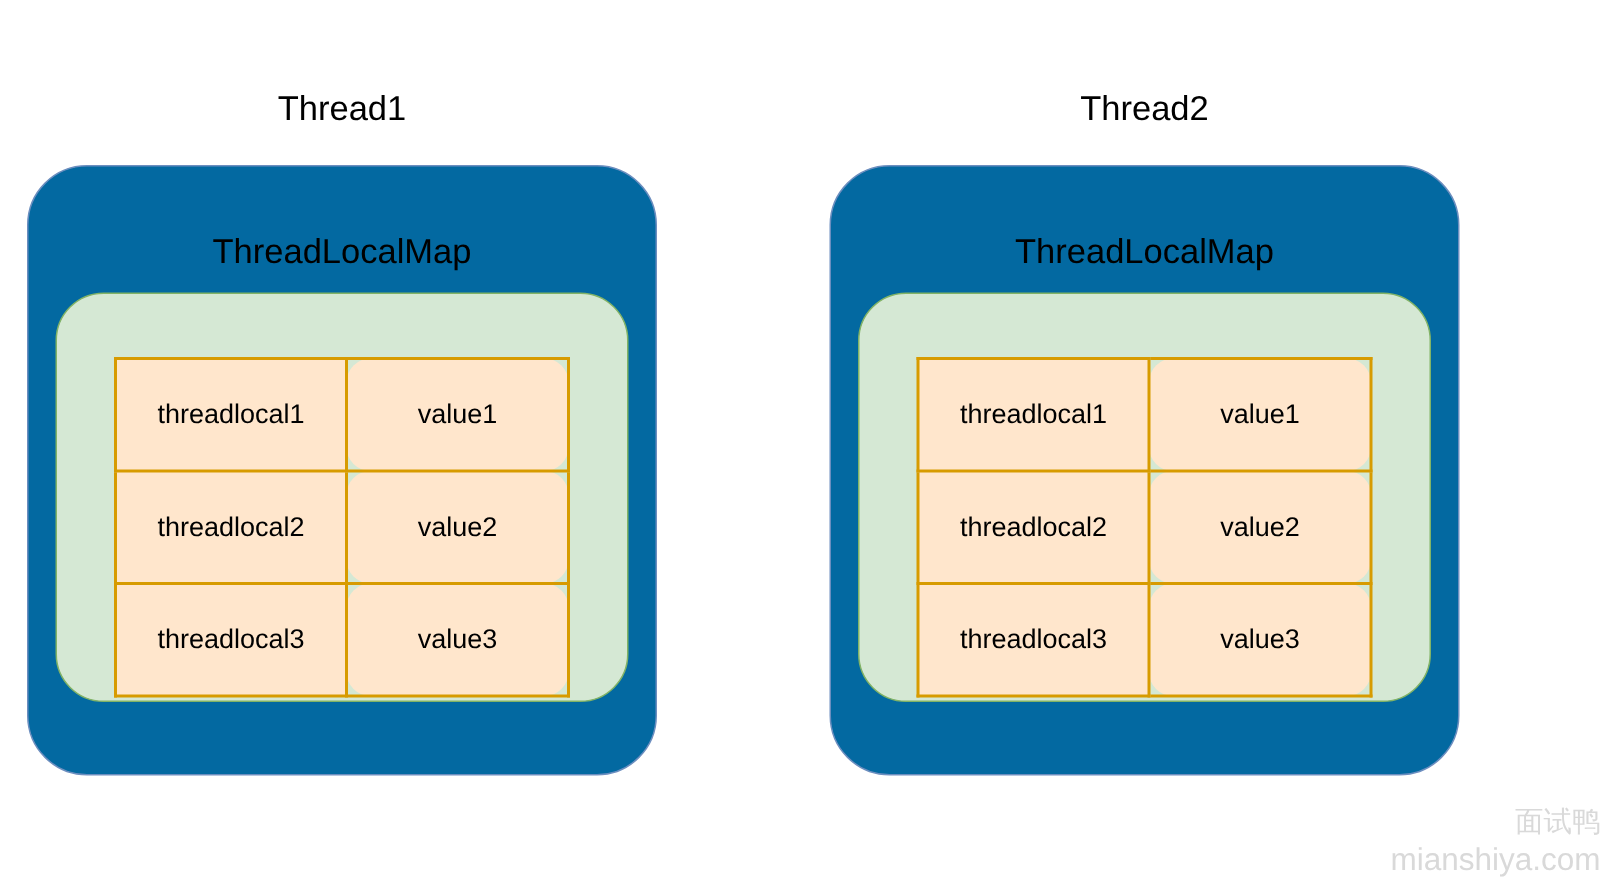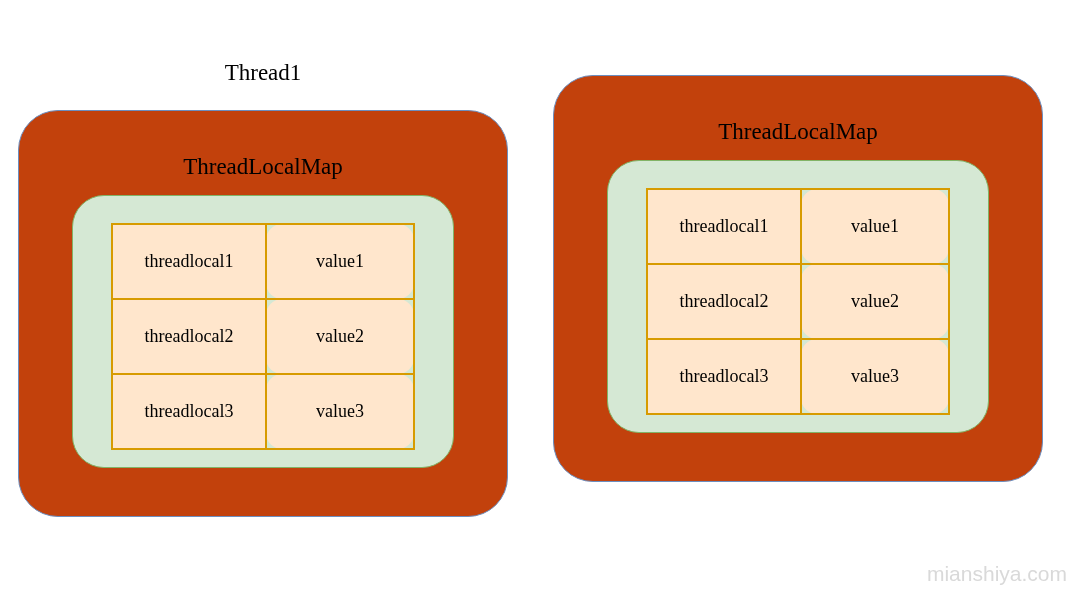--- a/index.html
+++ b/index.html
@@ -12,35 +12,34 @@
     width: 1080px;
     height: 594px;
     background: #ffffff;
     font-family: "Liberation Sans", sans-serif;
     color: #000000;
     overflow: hidden;
   }
   .thread-group {
     position: absolute;
     top: 55px;
-    width: 490px;
-    font-family: Liberation Serif, serif;
+    width: 420px;
   }
   .thread-group.left  { left: 18px; }
   .thread-group.right { left: 553px; }
   .thread-title {
     text-align: center;
     font-size: 23px;
     line-height: 35px;
     height: 35px;
   }
   .thread-box {
     margin-top: 20px;
     height: 407px;
-    background: #c2410c;
+    background: #0369a1;
     border: 1.5px solid #6c8ebf;
     border-radius: 40px;
     box-sizing: border-box;
   }
   .map-title {
     text-align: center;
     font-size: 23px;
     line-height: 30px;
     padding-top: 41px;
   }
@@ -49,21 +48,21 @@
     height: 273px;
     margin: 13px auto 0 auto;
     background: #d5e8d4;
     border: 1.5px solid #82b366;
     border-radius: 32px;
     box-sizing: border-box;
   }
   table.entries {
     width: 304px;
     height: 219px;
-    margin: 27px auto 0 auto;
+    margin: 42px auto 0 auto;
     border-collapse: collapse;
     table-layout: fixed;
   }
   table.entries td {
     border: 2px solid #d79b00;
     background: #ffe6cc;
     text-align: center;
     vertical-align: middle;
     font-size: 18px;
     height: 73px;
@@ -107,20 +106,21 @@
               <td class="key-cell">threadlocal3</td>
               <td class="value-cell">value3</td>
             </tr>
           </tbody>
         </table>
       </div>
     </div>
   </div>
 
   <div class="thread-group right">
+    <div class="thread-title">Thread2</div>
     <div class="thread-box">
       <div class="map-title">ThreadLocalMap</div>
       <div class="map-box">
         <table class="entries">
           <tbody>
             <tr>
               <td class="key-cell">threadlocal1</td>
               <td class="value-cell">value1</td>
             </tr>
             <tr>
@@ -131,16 +131,17 @@
               <td class="key-cell">threadlocal3</td>
               <td class="value-cell">value3</td>
             </tr>
           </tbody>
         </table>
       </div>
     </div>
   </div>
 
   <div class="watermark">
+    <div class="wm-line1">面试鸭</div>
     <div class="wm-line2">mianshiya.com</div>
   </div>
 
 </div>
 
 </body></html>

